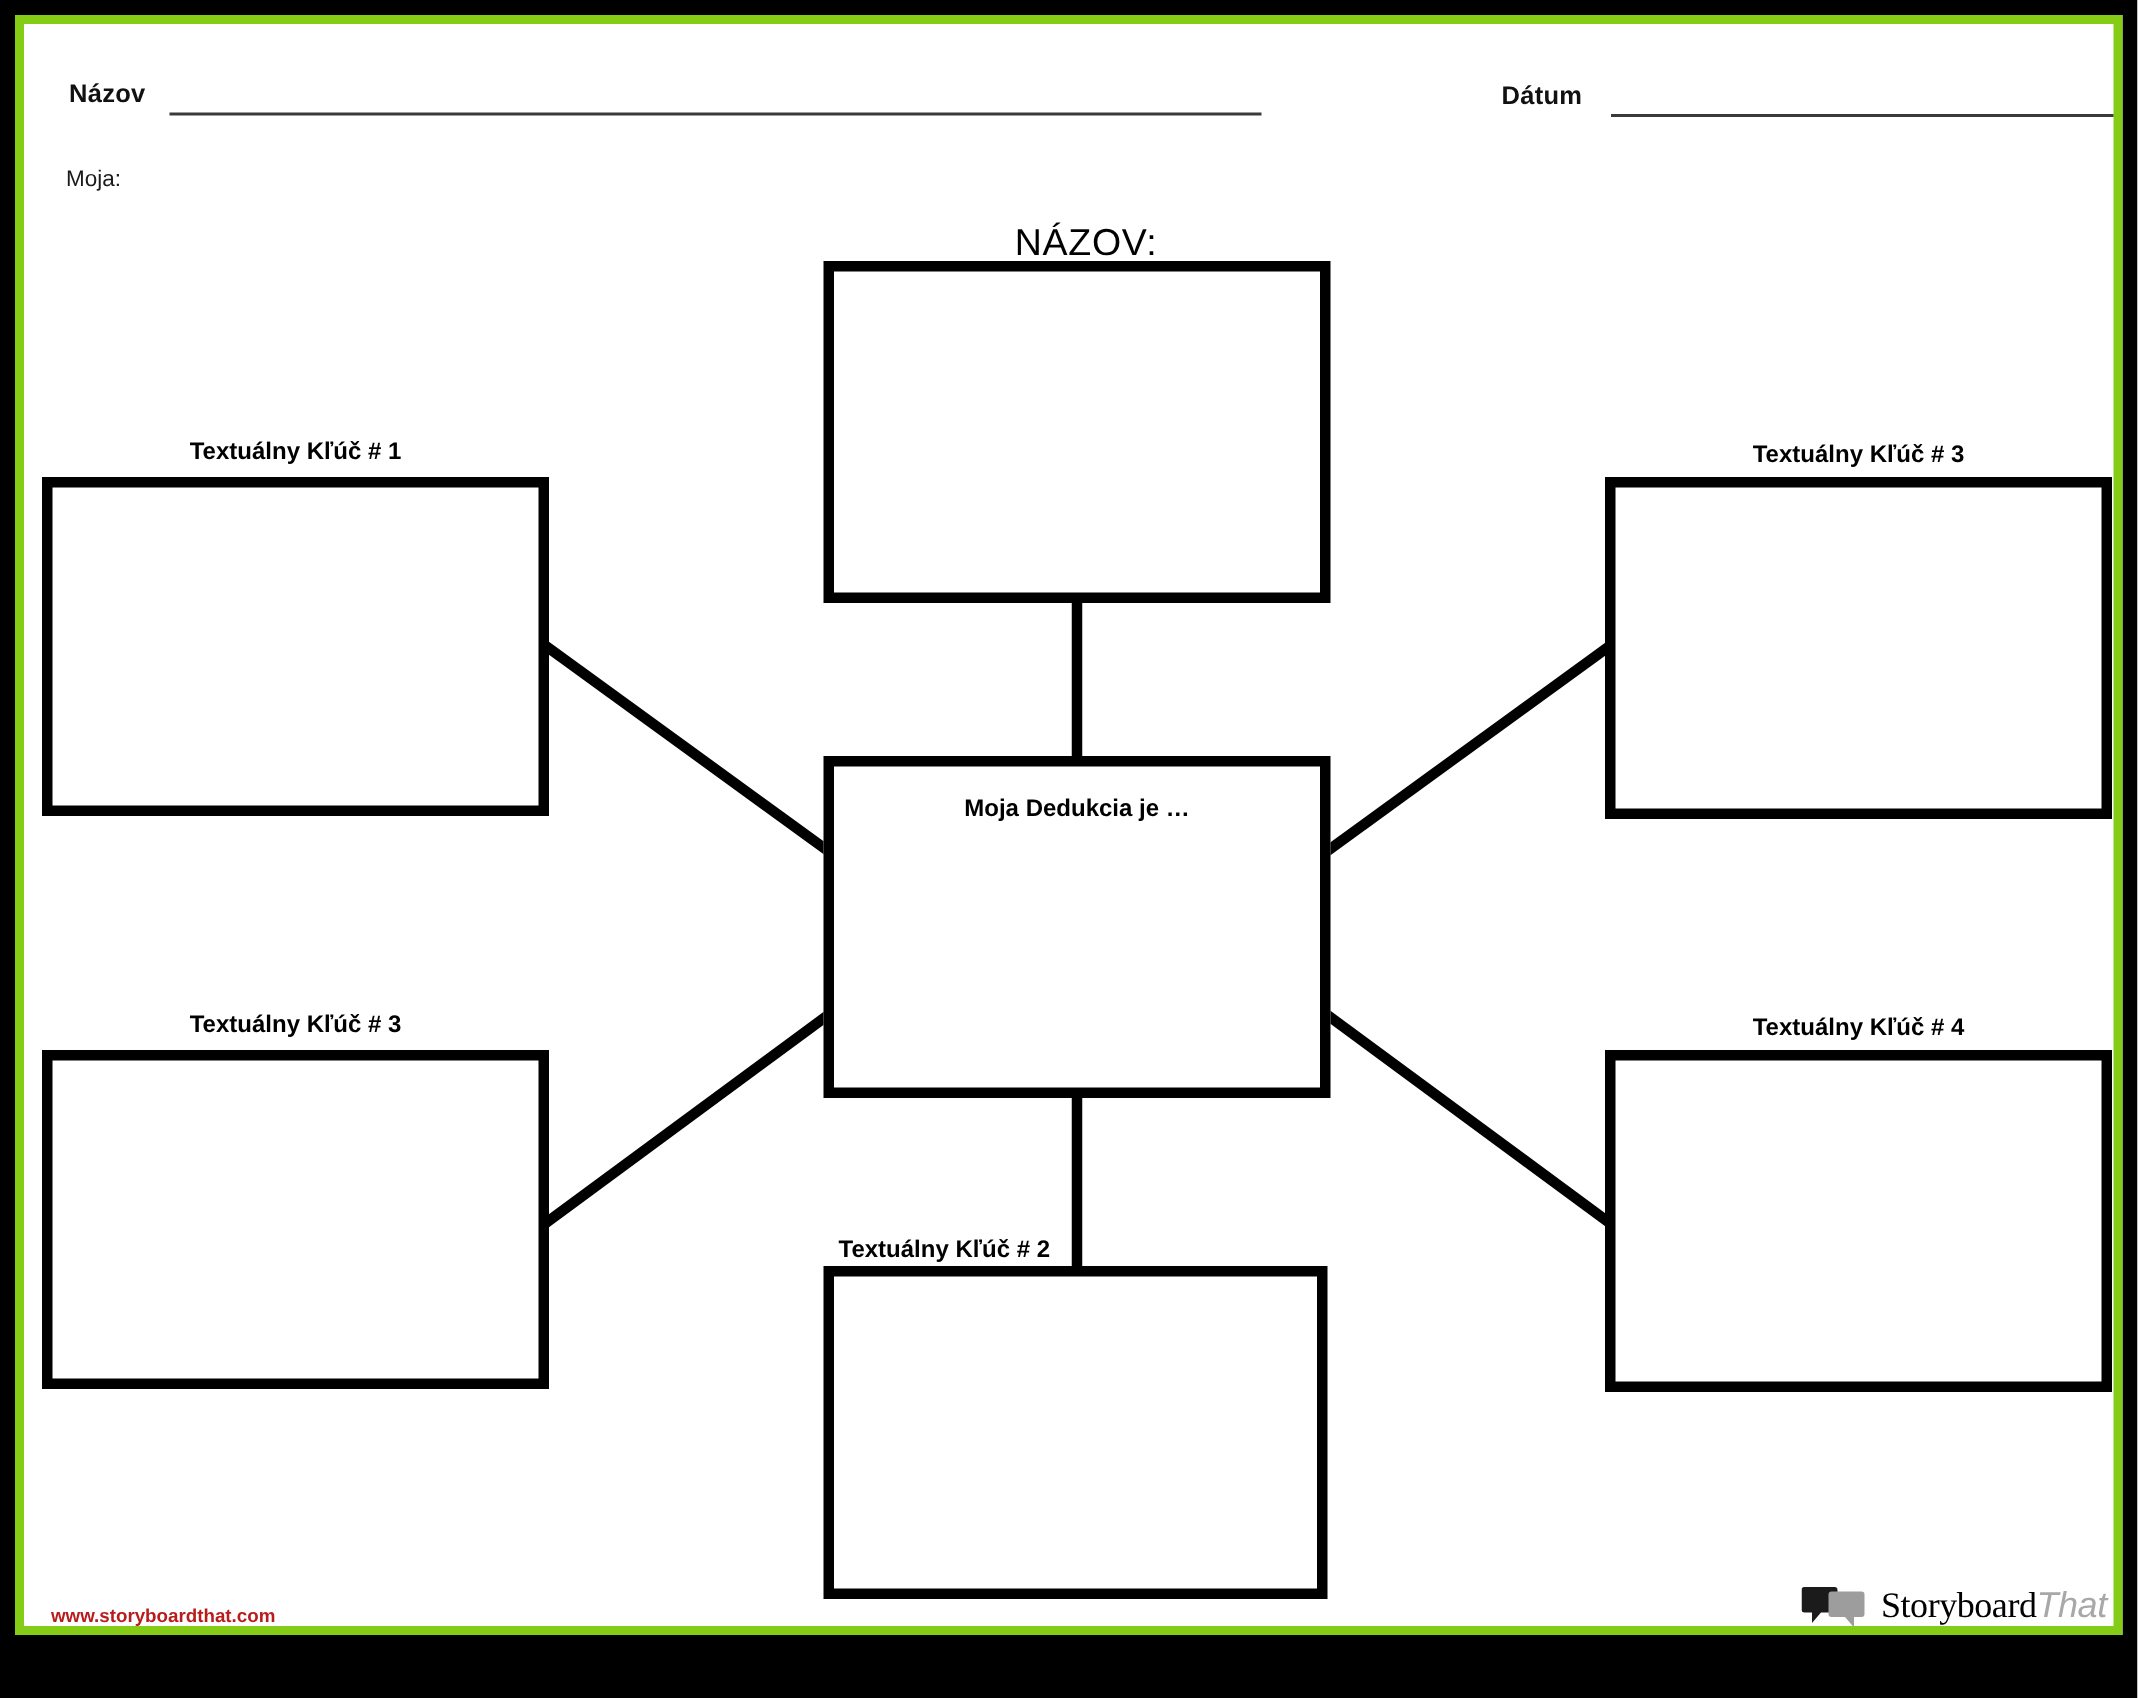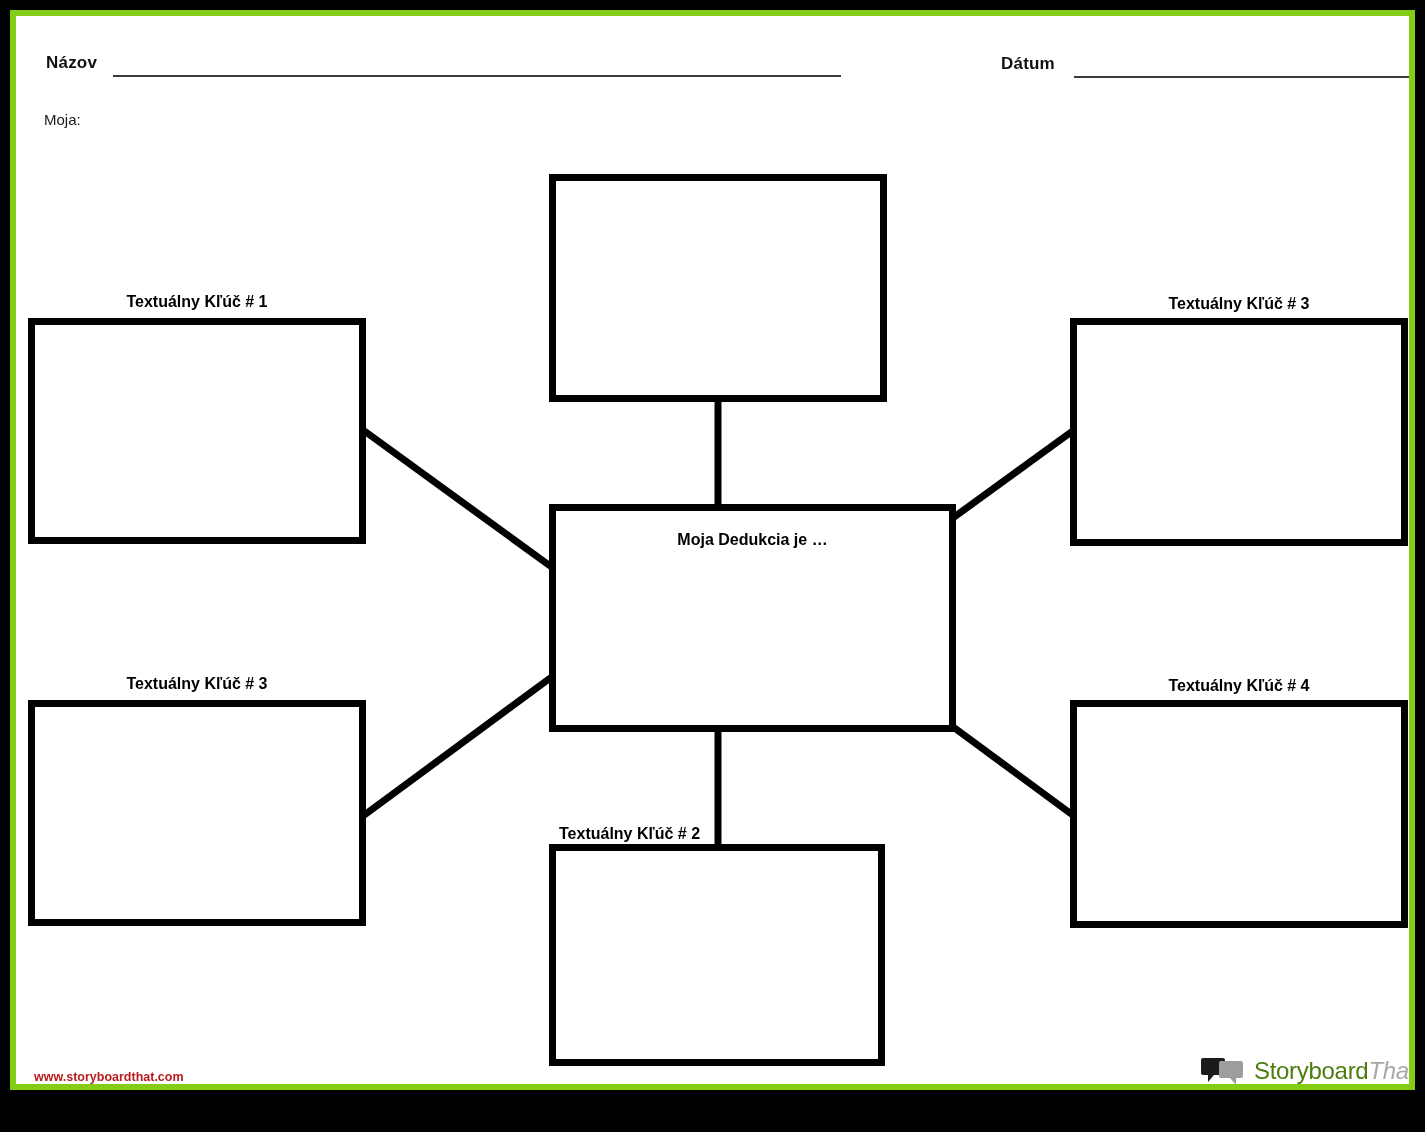--- a/index.html
+++ b/index.html
@@ -88,21 +88,21 @@
 
   
   .node-box {
     position: absolute;
     background: #ffffff;
     border: 7px solid #000000;
     box-sizing: border-box;
     z-index: 3;
   }
   #box-top     { left: 533px;  top: 158px;  width: 338px; height: 228px; }
-  #box-center  { left: 533px;  top: 488px;  width: 407px; height: 228px; }
+  #box-center  { left: 533px;  top: 488px;  width: 338px; height: 228px; }
   #box-bottom  { left: 533px;  top: 828px;  width: 336px; height: 222px; }
   #box-k1      { left: 12px;   top: 302px;  width: 338px; height: 226px; }
   #box-k6      { left: 12px;   top: 684px;  width: 338px; height: 226px; }
   #box-k3      { left: 1054px; top: 302px;  width: 338px; height: 228px; }
   #box-k4      { left: 1054px; top: 684px;  width: 338px; height: 228px; }
 
   #center-caption {
     position: absolute;
     left: 0;
     right: 0;
@@ -153,37 +153,38 @@
     display: flex;
     align-items: center;
     gap: 9px;
   }
   #brand-wordmark {
     font-size: 24px;
     font-weight: normal;
     letter-spacing: -.3px;
     white-space: nowrap;
   }
-  #brand-word-1 { color: #4d7c0f; }
+  #brand-word-1 { color: #000000; font-family: Liberation Serif, serif; }
   #brand-word-2 { color: #a8a8a8; font-style: italic; }
 </style>
 </head>
 <body>
 
 <div class="page">
   <div class="sheet">
 
     <div class="hdr-label" id="name-label">Názov</div>
     <div class="hdr-rule" id="name-rule"></div>
 
     <div class="hdr-label" id="date-label">Dátum</div>
     <div class="hdr-rule" id="date-rule"></div>
 
     <div id="directions-label">Moja:</div>
 
+    <div id="map-title">NÁZOV:</div>
 
     <svg id="connectors" viewBox="0 0 1405 1080" preserveAspectRatio="none">
       <g stroke="#000000" stroke-width="7" stroke-linecap="butt" fill="none">
 
         <line x1="702" y1="386" x2="702" y2="488"></line>
 
         <line x1="702" y1="716" x2="702" y2="828"></line>
 
         <line x1="347" y1="414" x2="537" y2="552"></line>
 

